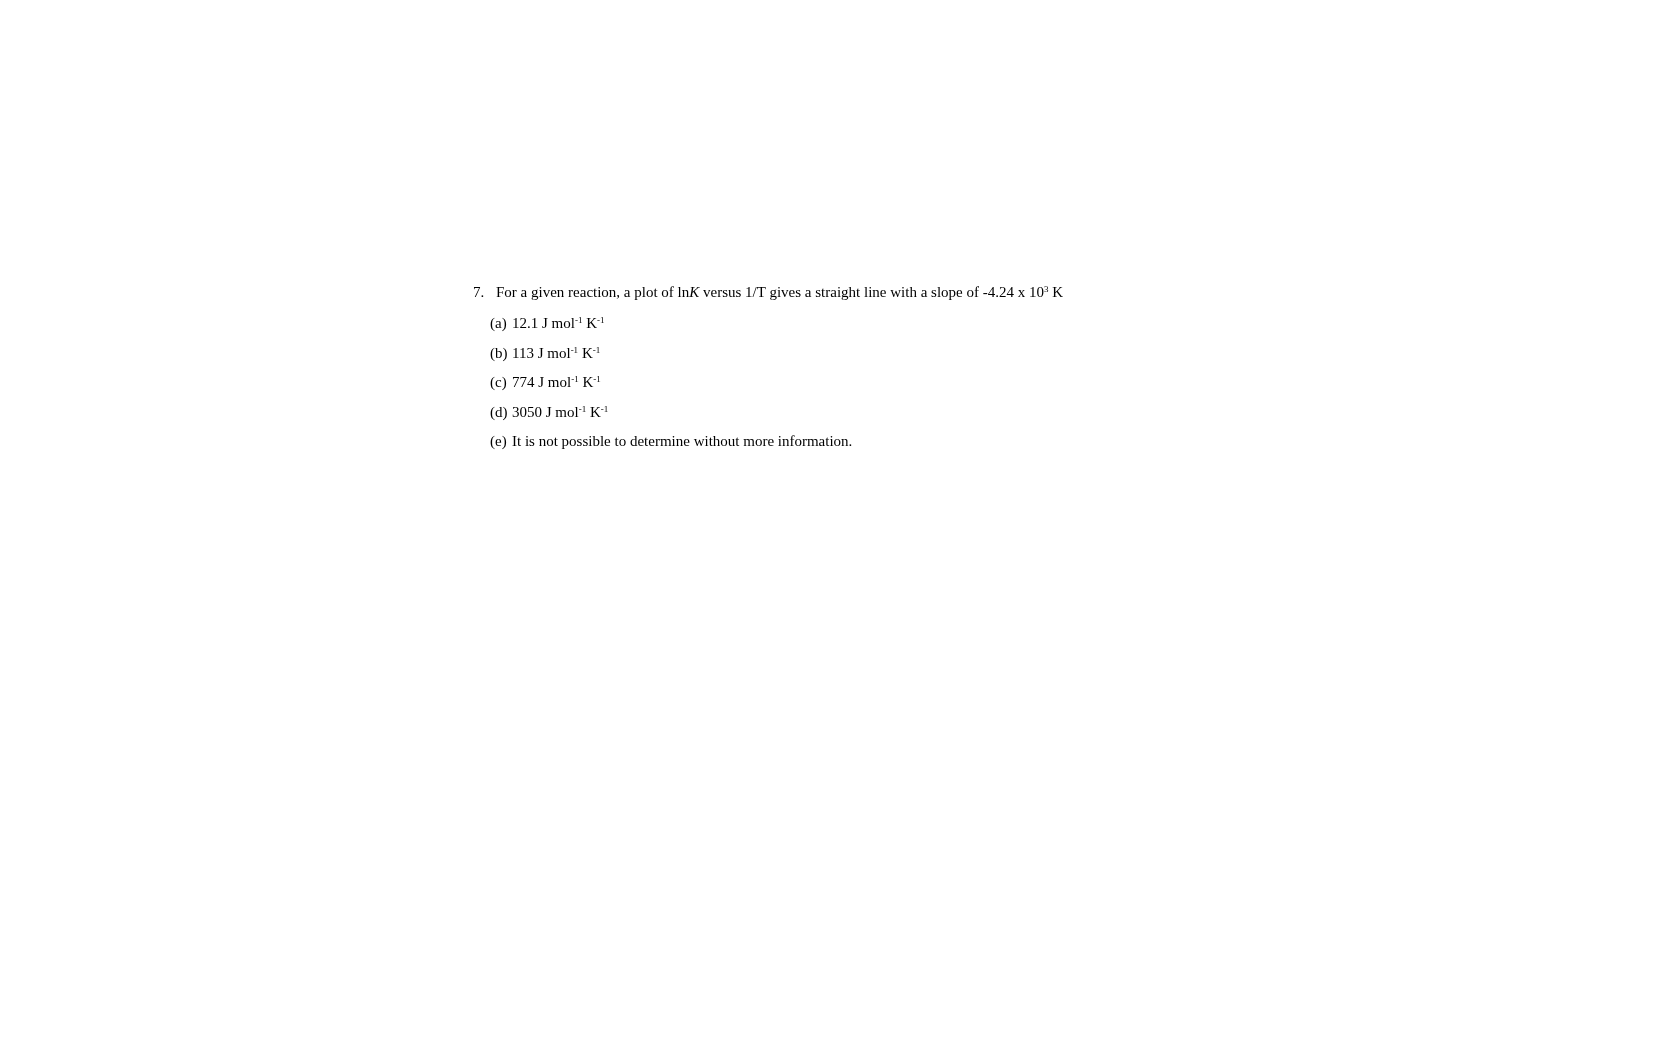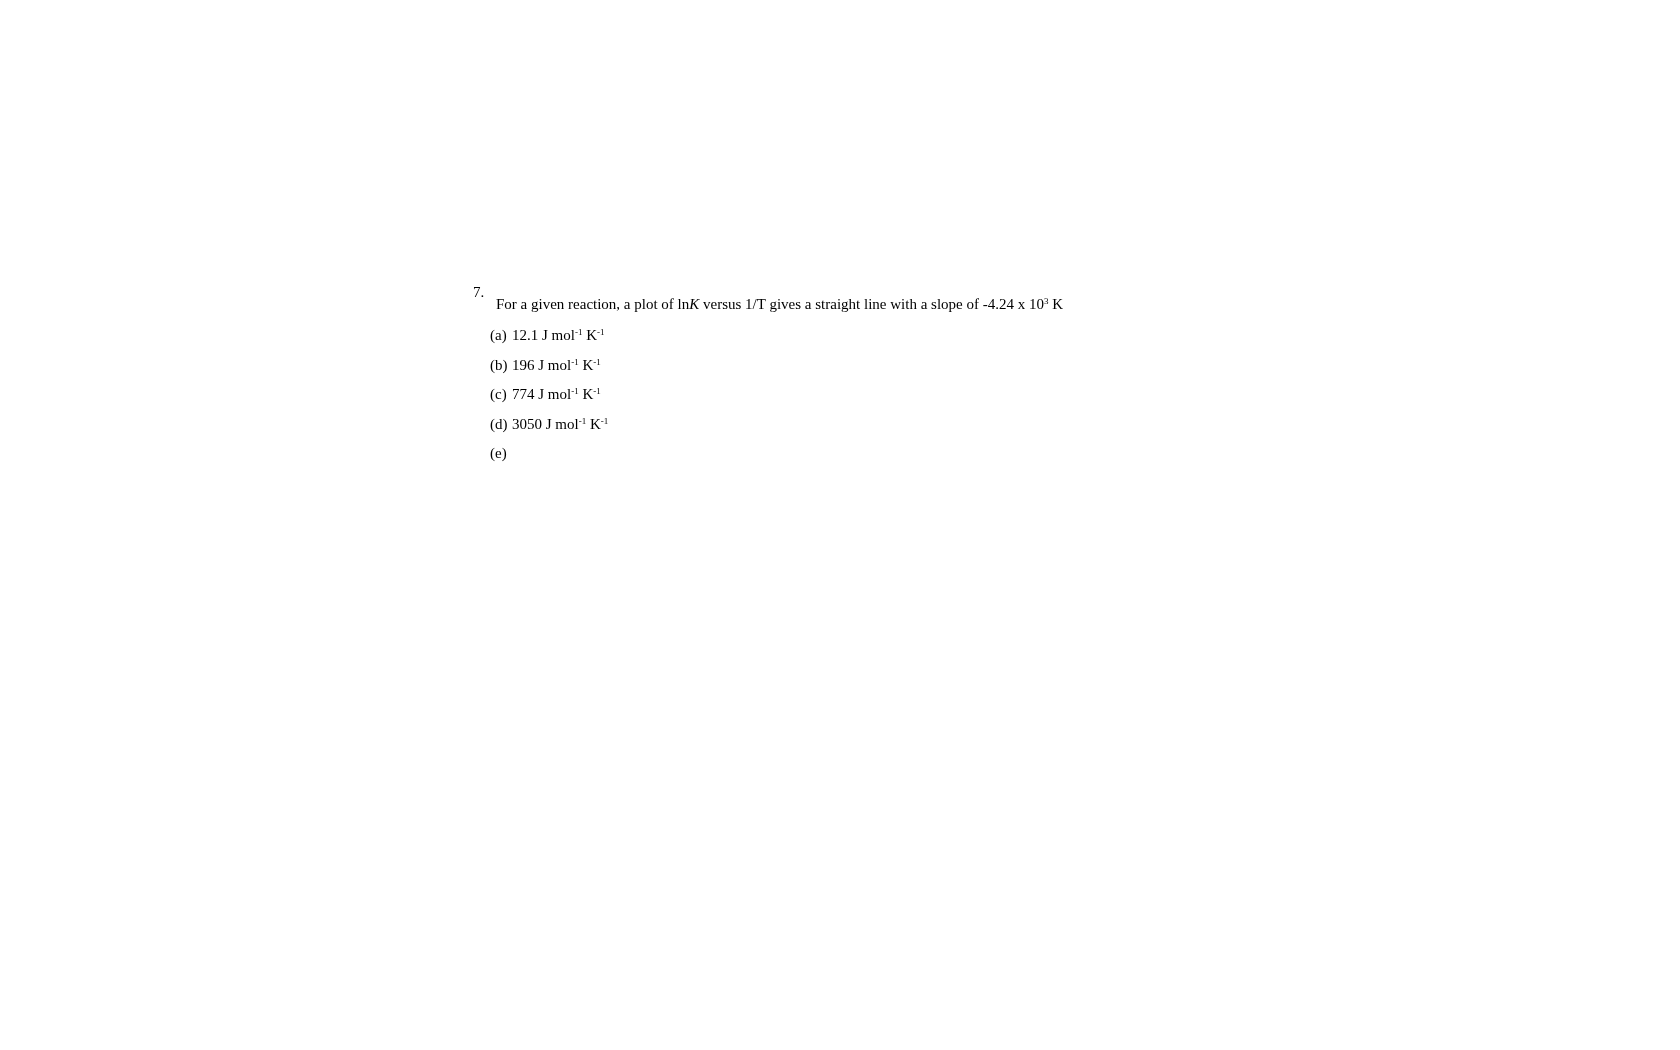--- a/index.html
+++ b/index.html
@@ -14,21 +14,21 @@
     position: absolute;
     left: 473px;
     top: 283px;
     font-family: "Liberation Serif", serif;
     font-size: 15px;
     color: #000000;
   }
   .q-row { display: flex; align-items: flex-start; }
   .q-num { width: 23px; flex: 0 0 23px; line-height: 18px; }
   .q-lines { }
-  .q-line { line-height: 18px; white-space: pre; margin-top: 12px; }
+  .q-line { line-height: 18px; white-space: pre; }
   .choices { margin-left: 17px; margin-top: 7px; }
   .choice { display: flex; line-height: 27.5px; white-space: pre; }
   .choice-label { width: 22px; flex: 0 0 22px; }
   .choice-text { }
   .sup { font-size: 9px; position: relative; top: -5px; }
   .ital { font-style: italic; }
 </style>
 </head>
 <body>
 
@@ -41,30 +41,31 @@
   </div>
 
   <div class="choices">
   <div class="choice">
     <span class="choice-label">(a)</span>
     <span class="choice-text"><span>12.1 J mol</span><span class="sup">-1</span><span> K</span><span class="sup">-1</span></span>
   </div>
 
   <div class="choice">
     <span class="choice-label">(b)</span>
-    <span class="choice-text"><span>196 J mol</span><span class="sup">-1</span><span> K</span><span class="sup">-1</span></span>
+    <span class="choice-text"><span>113 J mol</span><span class="sup">-1</span><span> K</span><span class="sup">-1</span></span>
   </div>
 
   <div class="choice">
     <span class="choice-label">(c)</span>
     <span class="choice-text"><span>774 J mol</span><span class="sup">-1</span><span> K</span><span class="sup">-1</span></span>
   </div>
 
   <div class="choice">
     <span class="choice-label">(d)</span>
     <span class="choice-text"><span>3050 J mol</span><span class="sup">-1</span><span> K</span><span class="sup">-1</span></span>
   </div>
 
   <div class="choice">
     <span class="choice-label">(e)</span>
+    <span class="choice-text"><span>It is not possible to determine without more information.</span></span>
   </div>
 </div>
 </div>
 
 </body></html>

